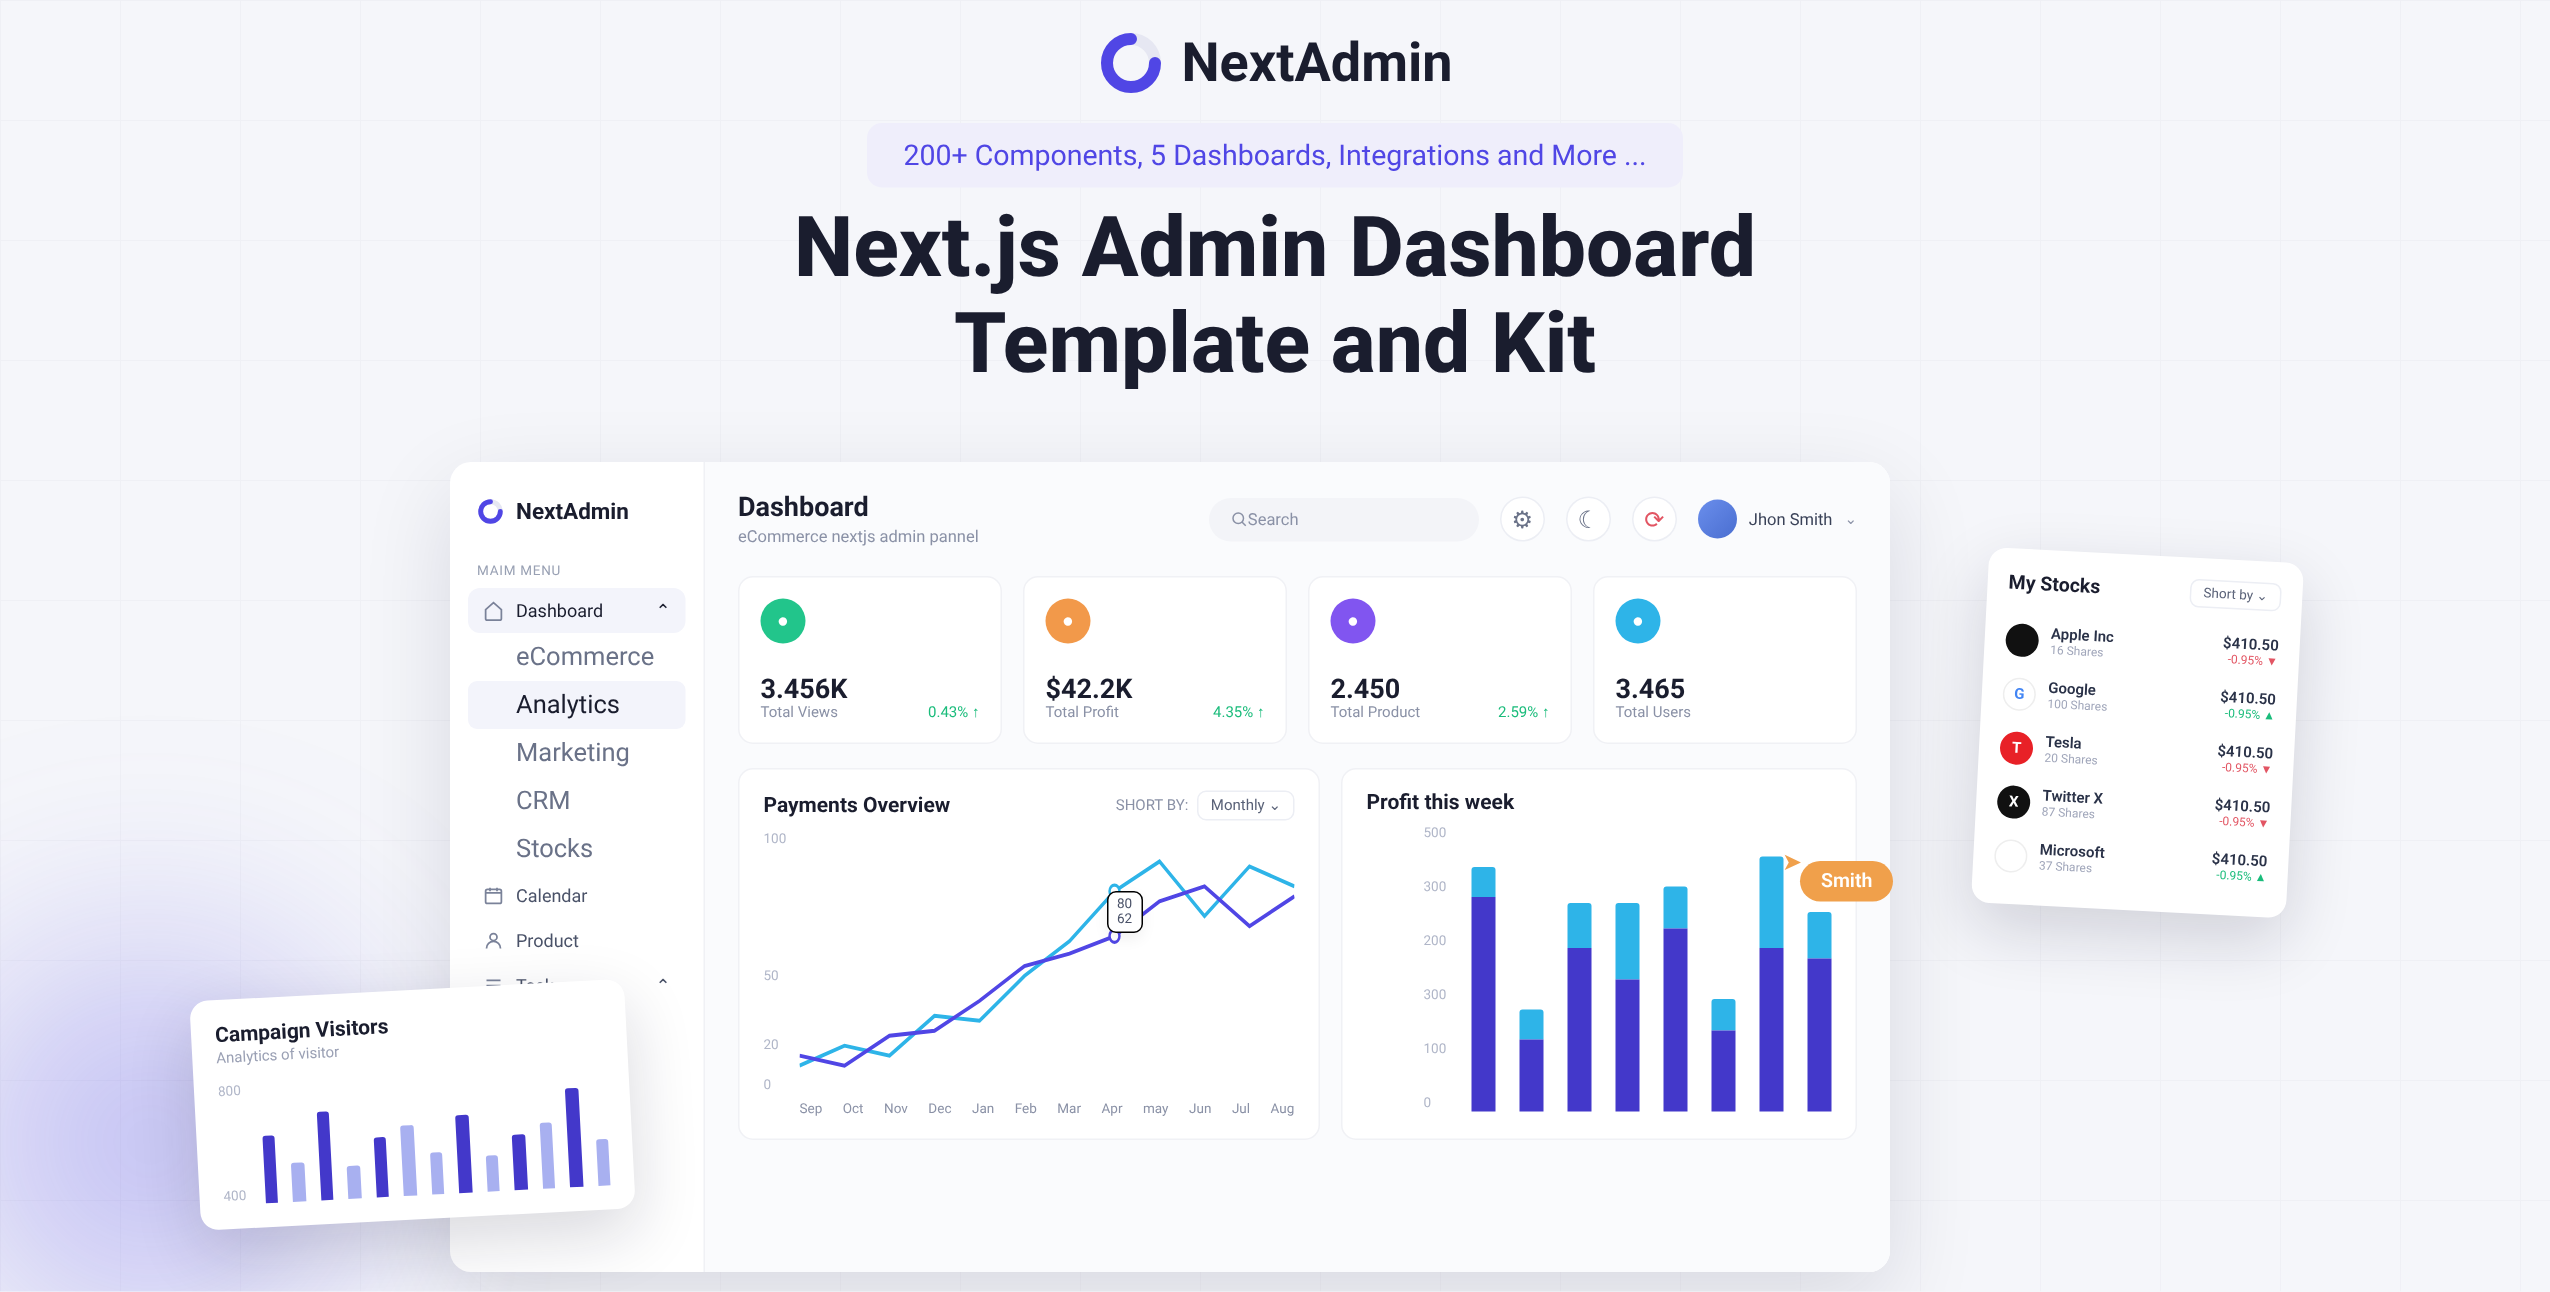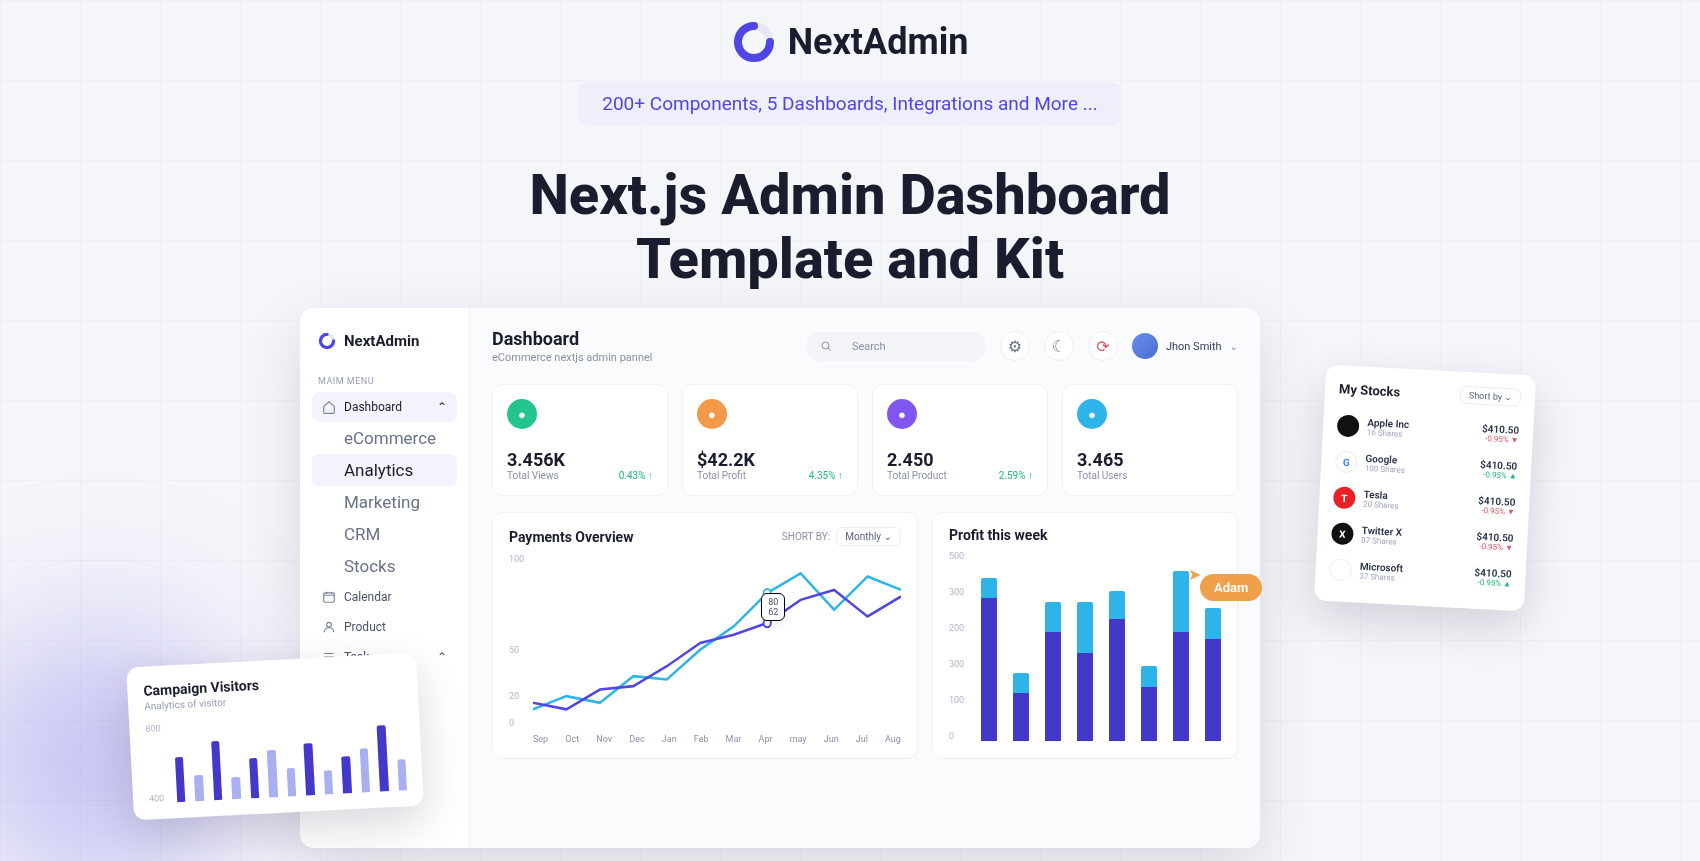--- a/index.html
+++ b/index.html
@@ -5,40 +5,40 @@
 * { margin: 0; padding: 0; box-sizing: border-box; font-family: -apple-system, BlinkMacSystemFont, 'Segoe UI', Roboto, sans-serif; }
 body { background: #f5f6fa; width: 1700px; height: 861px; overflow: hidden; position: relative; }
 .bg-grid { position: absolute; inset: 0; background-image: linear-gradient(#e8e9f0 1px, transparent 1px), linear-gradient(90deg, #e8e9f0 1px, transparent 1px); background-size: 80px 80px; opacity: 0.4; }
 .bg-glow-left { position: absolute; left: -100px; bottom: -100px; width: 400px; height: 400px; background: radial-gradient(circle, rgba(80,70,229,0.4), transparent 70%); filter: blur(60px); }
 
 .hero { position: relative; text-align: center; padding-top: 20px; }
 .brand-row { display: flex; align-items: center; justify-content: center; gap: 12px; }
 .brand-logo-ring { width: 44px; height: 44px; }
 .brand-name { font-size: 36px; font-weight: 700; color: #1a1d2e; }
 .pill { display: inline-block; margin-top: 18px; padding: 10px 24px; background: #efeefb; border-radius: 10px; color: #5046e5; font-size: 19px; }
-.hero-title { margin-top: 38px; font-size: 56px; font-weight: 800; color: #1a1d2e; line-height: 1.15; }
+.hero-title { margin-top: 8px; font-size: 56px; font-weight: 800; color: #1a1d2e; line-height: 1.15; }
 
 .dash { position: absolute; left: 300px; top: 308px; width: 960px; height: 540px; background: #fff; border-radius: 14px; box-shadow: 0 20px 60px rgba(20,20,50,0.12); display: flex; }
 .sidebar { width: 170px; padding: 24px 12px; border-right: 1px solid #f0f1f5; }
 .sb-brand { display: flex; align-items: center; gap: 8px; padding: 0 6px 18px; }
 .sb-brand-text { font-weight: 700; font-size: 15px; color: #1a1d2e; }
 .sb-label { font-size: 9px; color: #98a0b3; letter-spacing: 0.5px; padding: 8px 6px 6px; }
 .sb-item { display: flex; align-items: center; gap: 8px; padding: 8px 10px; border-radius: 8px; font-size: 12px; color: #4a5268; cursor: pointer; }
 .sb-item.active { background: #f3f4fb; color: #1a1d2e; }
 .sb-item .chev { margin-left: auto; }
 .sb-sub { padding: 6px 8px 6px 32px; font-size: 17px; color: #6a7288; cursor: pointer; border-radius: 6px; }
 .sb-sub.active { background: #f3f4fb; color: #1a1d2e; }
 .sb-icon { width: 14px; height: 14px; display: inline-flex; align-items: center; justify-content: center; color: #7a8299; }
 
 .main { flex: 1; padding: 20px 22px; background: #fafbfd; border-radius: 0 14px 14px 0; }
 .topbar { display: flex; align-items: center; gap: 14px; }
 .titles { flex: 1; }
 .page-title { font-size: 18px; font-weight: 700; color: #1a1d2e; }
 .page-sub { font-size: 11px; color: #8a91a6; margin-top: 2px; }
-.search { display: flex; align-items: center; gap: 20px; background: #f3f4f8; border-radius: 20px; padding: 8px 14px; width: 180px; font-size: 11px; color: #8a91a6; }
+.search { display: flex; align-items: center; gap: 0; background: #f3f4f8; border-radius: 20px; padding: 8px 14px; width: 180px; font-size: 11px; color: #8a91a6; }
 .icon-btn { width: 30px; height: 30px; border: 1px solid #eceef4; border-radius: 50%; display: flex; align-items: center; justify-content: center; background: #fff; cursor: pointer; color: #6a7288; }
 .user { display: flex; align-items: center; gap: 8px; cursor: pointer; }
 .avatar { width: 26px; height: 26px; border-radius: 50%; background: linear-gradient(135deg,#6a8eec,#4a6ed0); }
 .user-name { font-size: 11px; color: #3a4258; }
 
 .stats { display: grid; grid-template-columns: repeat(4, 1fr); gap: 14px; margin-top: 20px; }
 .stat { background: #fff; border-radius: 10px; padding: 14px; border: 1px solid #f0f1f5; }
 .stat-icon { width: 30px; height: 30px; border-radius: 50%; display: flex; align-items: center; justify-content: center; color: #fff; font-size: 13px; }
 .stat-val { font-size: 18px; font-weight: 700; color: #1a1d2e; margin-top: 20px; }
 .stat-row { display: flex; align-items: flex-end; justify-content: space-between; }
@@ -53,21 +53,21 @@
 .sortby-val { border: 1px solid #eceef4; border-radius: 6px; padding: 3px 8px; color: #5a6278; cursor: pointer; }
 
 .linechart { position: relative; height: 190px; }
 .yax { position: absolute; left: 0; font-size: 9px; color: #b0b6c8; }
 .xax { position: absolute; bottom: 0; font-size: 9px; color: #8a91a6; display: flex; justify-content: space-between; left: 24px; right: 0; }
 .linewrap { position: absolute; left: 24px; right: 0; top: 6px; bottom: 18px; }
 .tooltip-badge { position: absolute; background: #fff; border: 1px solid #000000; border-radius: 6px; padding: 3px 6px; font-size: 9px; color: #4a5268; box-shadow: 0 4px 10px rgba(0,0,0,0.06); }
 .cursor-badge { position: absolute; background: #f0a04b; color: #fff; font-size: 13px; font-weight: 600; padding: 6px 14px; border-radius: 16px; }
 .cursor-arrow { position: absolute; color: #f0a04b; font-size: 16px; }
 
-.barchart { position: relative; height: 190px; display: flex; align-items: flex-end; gap: 16px; padding-left: 32px; }
+.barchart { position: relative; height: 190px; display: flex; align-items: flex-end; gap: 16px; padding-left: 32px; margin-left: 38px; }
 .bar-y { position: absolute; left: 0; top: 0; bottom: 0; display: flex; flex-direction: column; justify-content: space-between; font-size: 9px; color: #b0b6c8; }
 .barcol { width: 16px; display: flex; flex-direction: column; justify-content: flex-end; }
 .barseg { width: 100%; }
 .bs-top { background: #2eb4e8; border-radius: 2px 2px 0 0; }
 .bs-bot { background: #4338ca; }
 
 
 .stocks-card { position: absolute; right: 170px; top: 370px; width: 210px; background: #fff; border-radius: 12px; padding: 14px; box-shadow: 0 16px 44px rgba(20,20,50,0.16); transform: rotate(3deg); }
 .stocks-head { display: flex; justify-content: space-between; align-items: center; margin-bottom: 10px; }
 .stocks-title { font-size: 13px; font-weight: 700; color: #1a1d2e; }
@@ -318,21 +318,21 @@
               <div class="barseg bs-top" style="height: 30.6px;"></div>
               <div class="barseg bs-bot" style="height: 102px;"></div>
             </div>
           </div>
       </div>
     </div>
   </section>
 </div>
 
 <div class="cursor-arrow" style="left:1188px;top:565px">➤</div>
-<div class="cursor-badge" style="left:1200px;top:574px">Adam</div>
+<div class="cursor-badge" style="left:1200px;top:574px">Smith</div>
 
 <div class="stocks-card">
   <div class="stocks-head">
     <div class="stocks-title">My Stocks</div>
     <div class="sortby-val" style="font-size:9px"><span>Short by</span> ⌄</div>
   </div>
   <div id="stocks-rows">
       <div class="stock-row">
         <div class="stock-logo" style="background:#111;"></div>
     <div class="stock-info">

